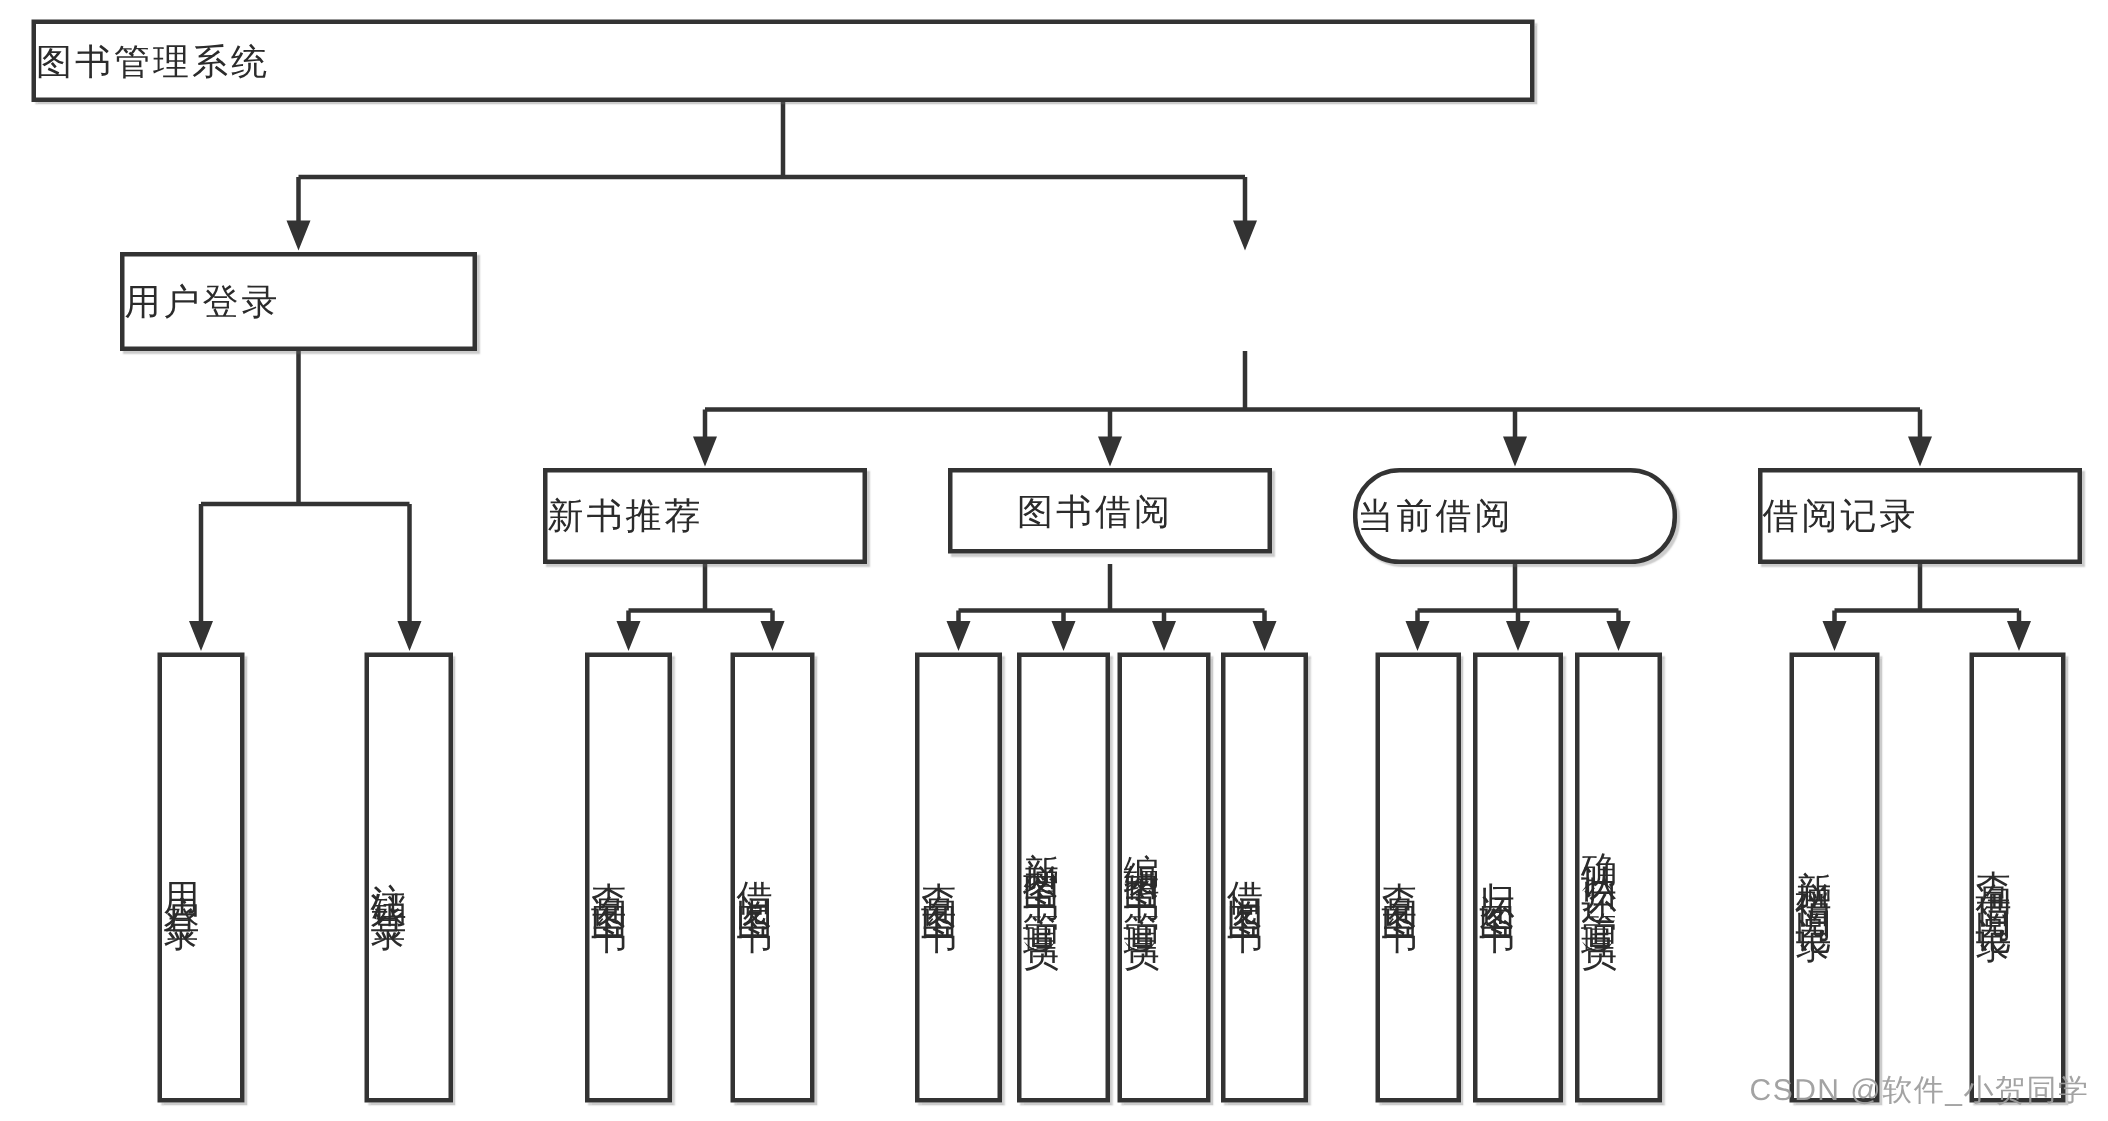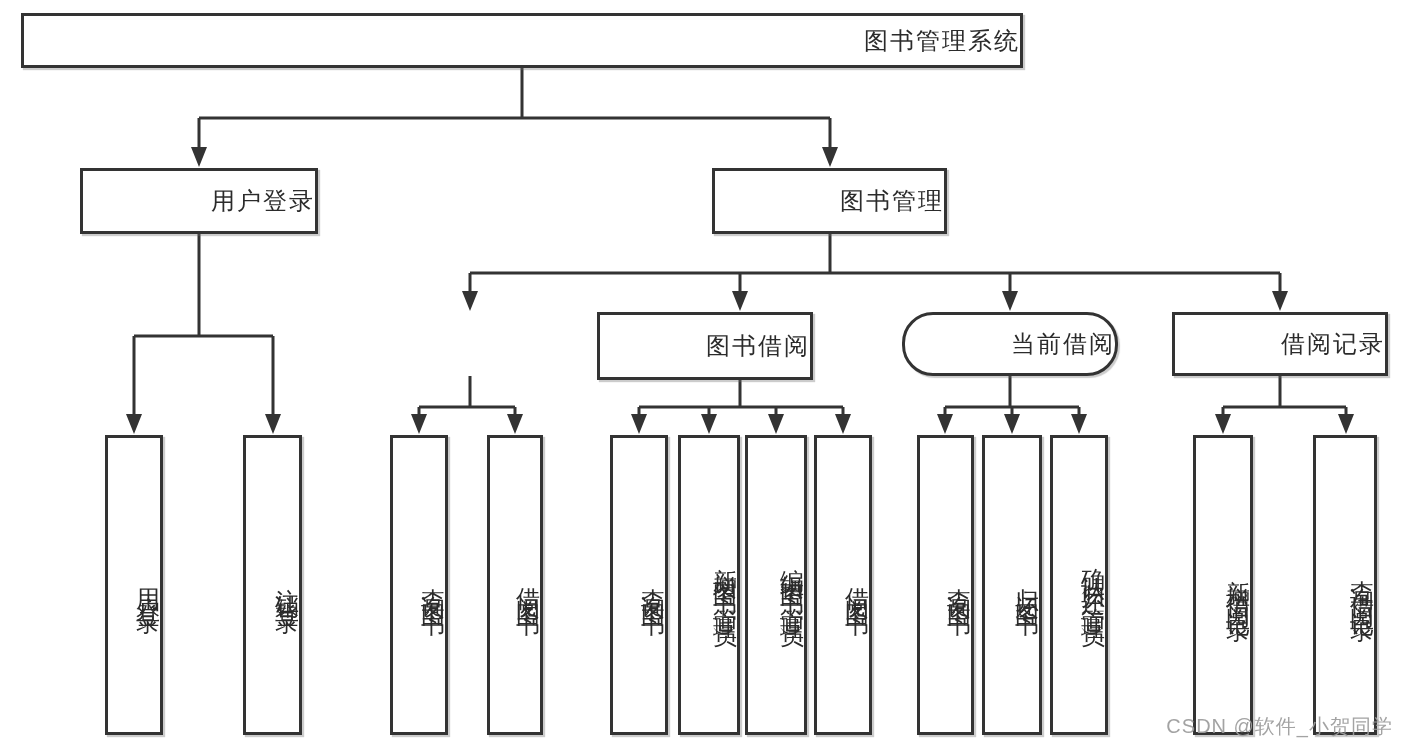--- a/index.html
+++ b/index.html
@@ -24,21 +24,21 @@
     pointer-events: none;
   }
   .node {
     position: absolute;
     box-sizing: border-box;
     background: #ffffff;
     border: 3px solid #333333;
     box-shadow: 2px 2px 1px rgba(110,110,110,0.35);
     display: flex;
     align-items: center;
-    justify-content: flex-end;
+    justify-content: flex-start;
     color: #2b2b2b;
   }
   .h-label {
     font-size: 24px;
     letter-spacing: 2px;
     white-space: nowrap;
     color: #2b2b2b;
   }
   .leaf .v-label {
     writing-mode: vertical-rl;
@@ -102,25 +102,25 @@
     <path fill="#333333" stroke="none" d="M1215 414 L1231 414 L1223 434 Z M1338 414 L1354 414 L1346 434 Z"></path>
   </svg>
 
   <div class="node" style="left:21px; top:13px; width:1002px; height:55px;">
     <span class="h-label">图书管理系统</span>
   </div>
 
   <div class="node" style="left:80px; top:168px; width:238px; height:66px;">
     <span class="h-label">用户登录</span>
   </div>
-  <div class="node" style="left:712px; top:168px; width:235px; height:66px;">
-    <span class="h-label">图书管理</span>
+
+  <div class="node" style="left:362px; top:312px; width:216px; height:64px;">
+    <span class="h-label">新书推荐</span>
   </div>
-
-  <div class="node" style="left:597px; top:312px; width:216px; height:68px;">
+  <div class="node" style="left:632px; top:312px; width:216px; height:57px;padding-left:43px;">
     <span class="h-label">图书借阅</span>
   </div>
   <div class="node" style="left:902px; top:312px; width:216px; height:64px;border-radius:31px;">
     <span class="h-label">当前借阅</span>
   </div>
   <div class="node" style="left:1172px; top:312px; width:216px; height:64px;">
     <span class="h-label">借阅记录</span>
   </div>
 
   <div class="node leaf" style="left:105px; top:435px; width:58px; height:300px;">

